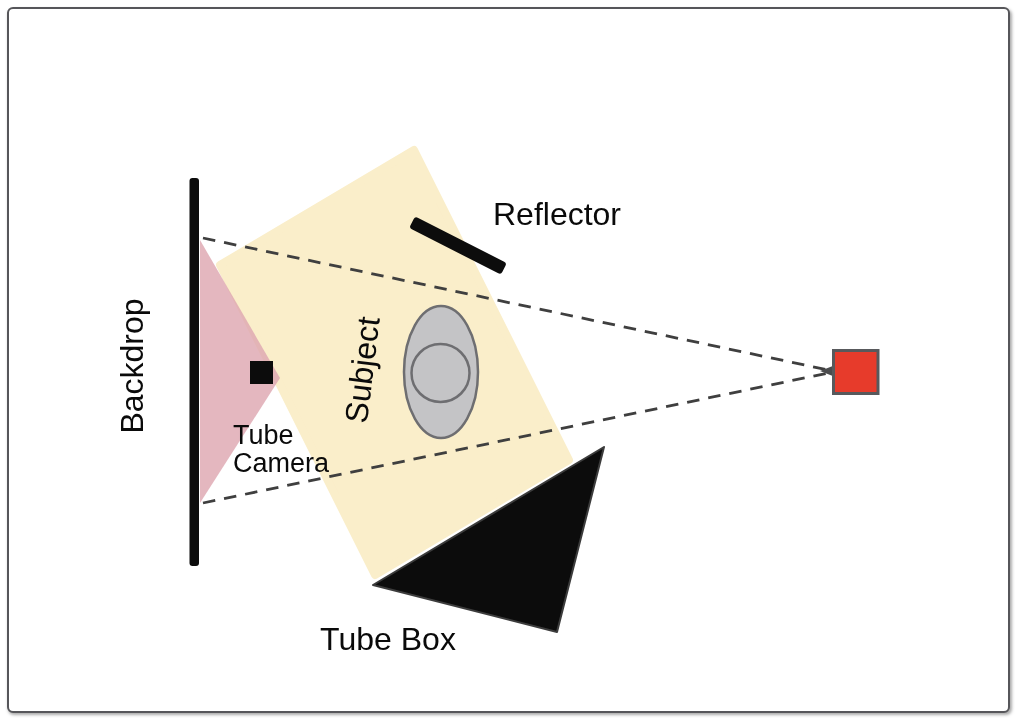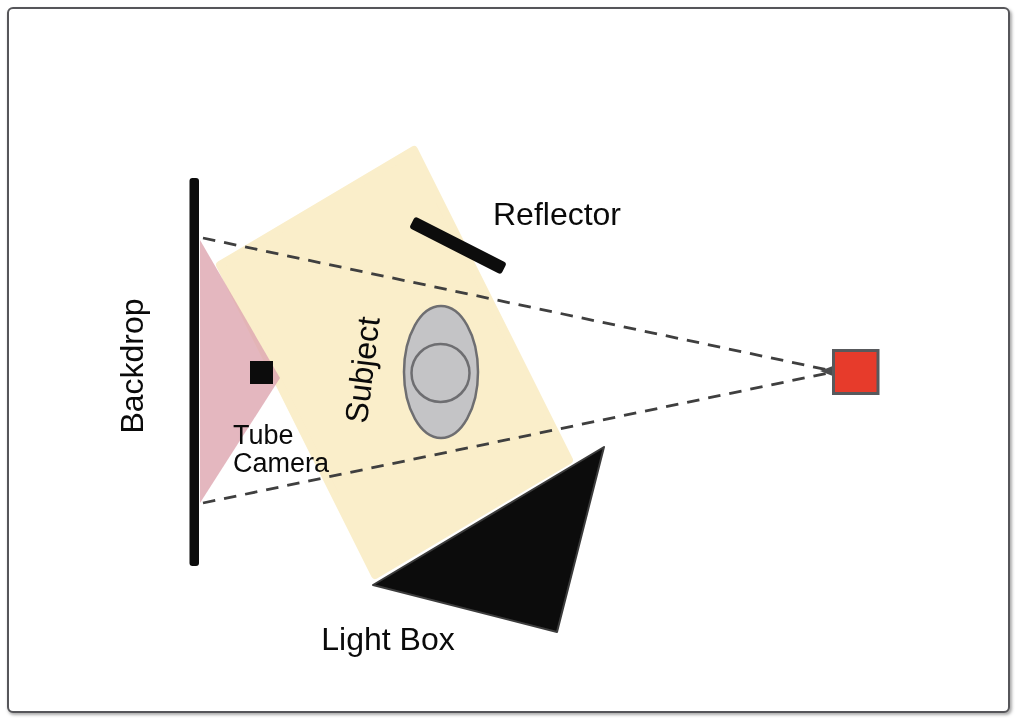--- a/index.html
+++ b/index.html
@@ -85,15 +85,15 @@
 
   <div class="label label-tubelight">
     <span>Tube</span>
     <span>Camera</span>
   </div>
 
   <div class="label label-subject">Subject</div>
 
   <div class="label label-reflector">Reflector</div>
 
-  <div class="label label-softbox">Light Box</div>
+  <div class="label label-softbox">Tube Box</div>
 
 </div>
 
 </body></html>

